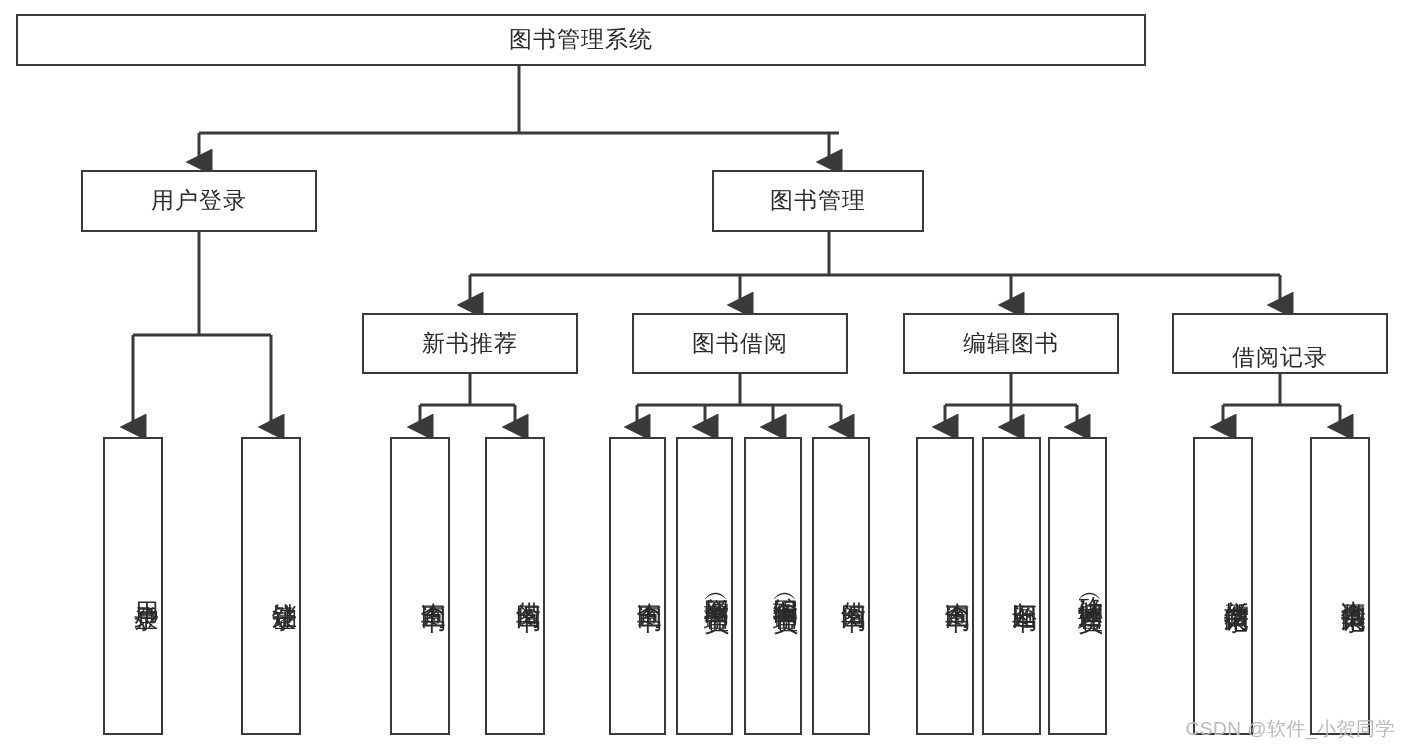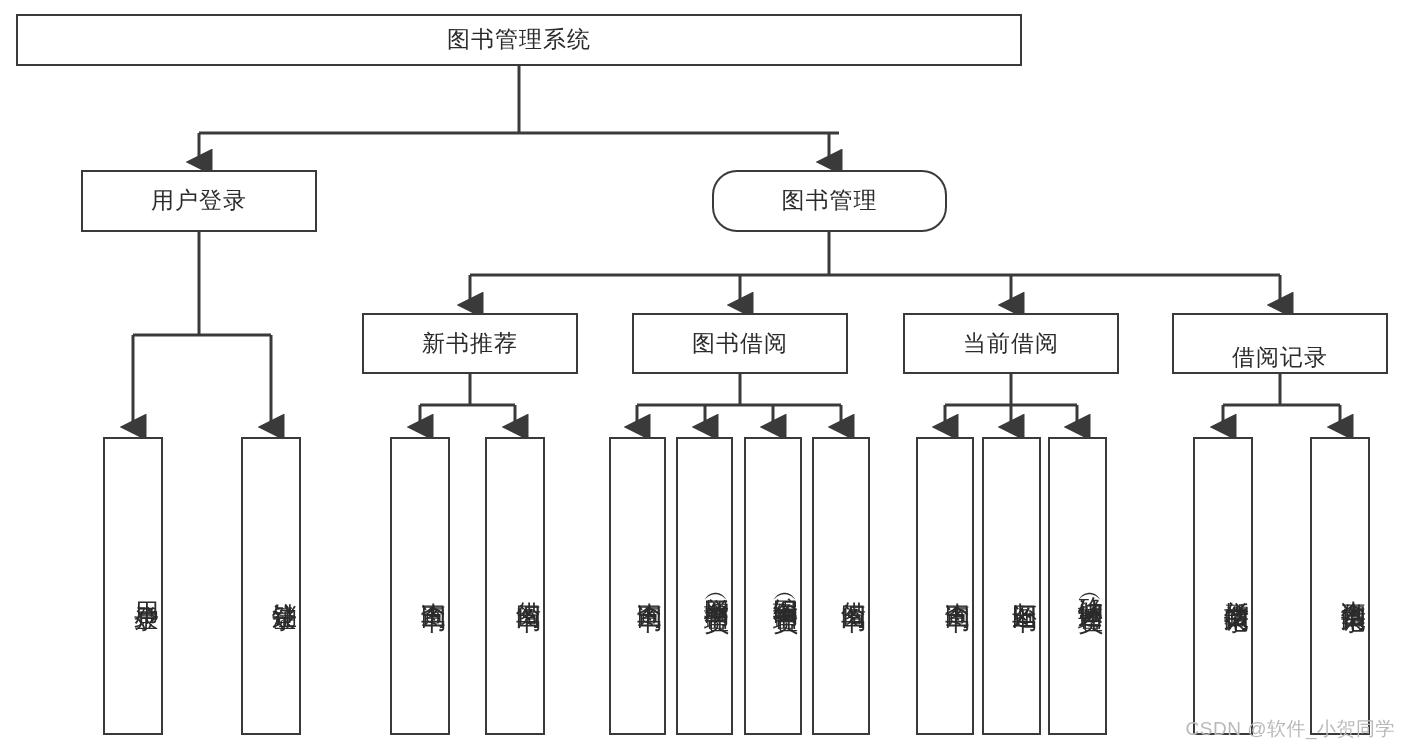--- a/index.html
+++ b/index.html
@@ -116,39 +116,39 @@
       <path d="M 1011 405 L 1011 427" marker-end="url(#arrowhead)"></path>
       <path d="M 1077 405 L 1077 427" marker-end="url(#arrowhead)"></path>
 
       <path d="M 1280 374 L 1280 405"></path>
       <path d="M 1223 405 L 1340 405"></path>
       <path d="M 1223 405 L 1223 427" marker-end="url(#arrowhead)"></path>
       <path d="M 1340 405 L 1340 427" marker-end="url(#arrowhead)"></path>
     </g>
   </svg>
 
-  <div class="node horiz" style="left:16px; top:14px; width:1006px; height:52px;">
+  <div class="node horiz" style="left:16px; top:14px; width:1130px; height:52px;">
     <span>图书管理系统</span>
   </div>
 
   <div class="node horiz" style="left:81px; top:170px; width:236px; height:62px;">
     <span>用户登录</span>
   </div>
-  <div class="node horiz" style="left:712px; top:170px; width:235px; height:62px;border-radius:25px;">
+  <div class="node horiz" style="left:712px; top:170px; width:212px; height:62px;">
     <span>图书管理</span>
   </div>
 
   <div class="node horiz" style="left:362px; top:313px; width:216px; height:61px;">
     <span>新书推荐</span>
   </div>
   <div class="node horiz" style="left:632px; top:313px; width:216px; height:61px;">
     <span>图书借阅</span>
   </div>
   <div class="node horiz" style="left:903px; top:313px; width:216px; height:61px;">
-    <span>当前借阅</span>
+    <span>编辑图书</span>
   </div>
   <div class="node horiz" style="left:1172px; top:313px; width:216px; height:61px;align-items:flex-end;">
     <span>借阅记录</span>
   </div>
 
   <div class="node vert" style="left:103px; top:437px; width:60px; height:298px;">
     <span class="vlabel">用户登录</span>
   </div>
   <div class="node vert" style="left:241px; top:437px; width:60px; height:298px;">
     <span class="vlabel">注销登录</span>

